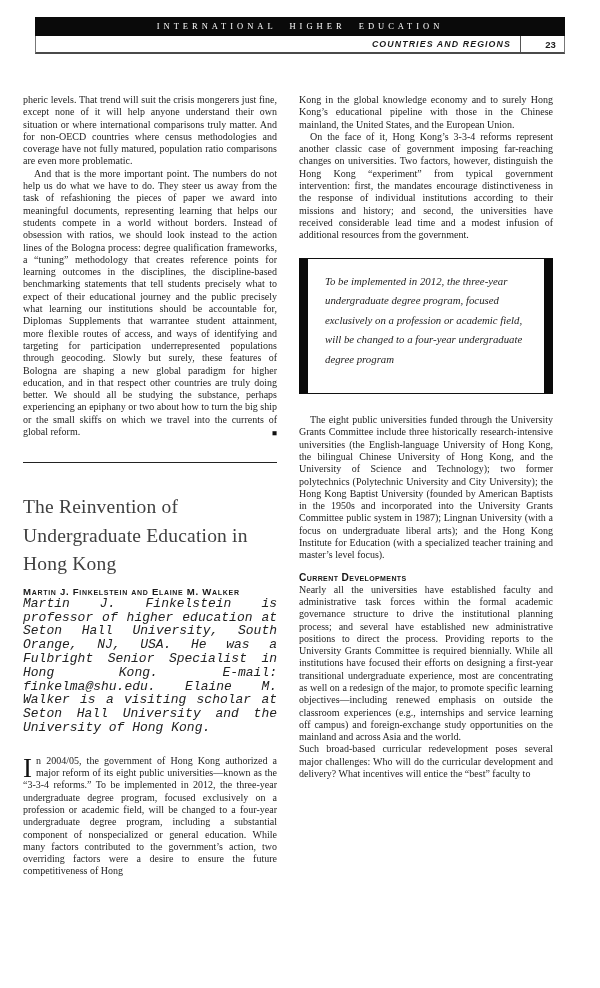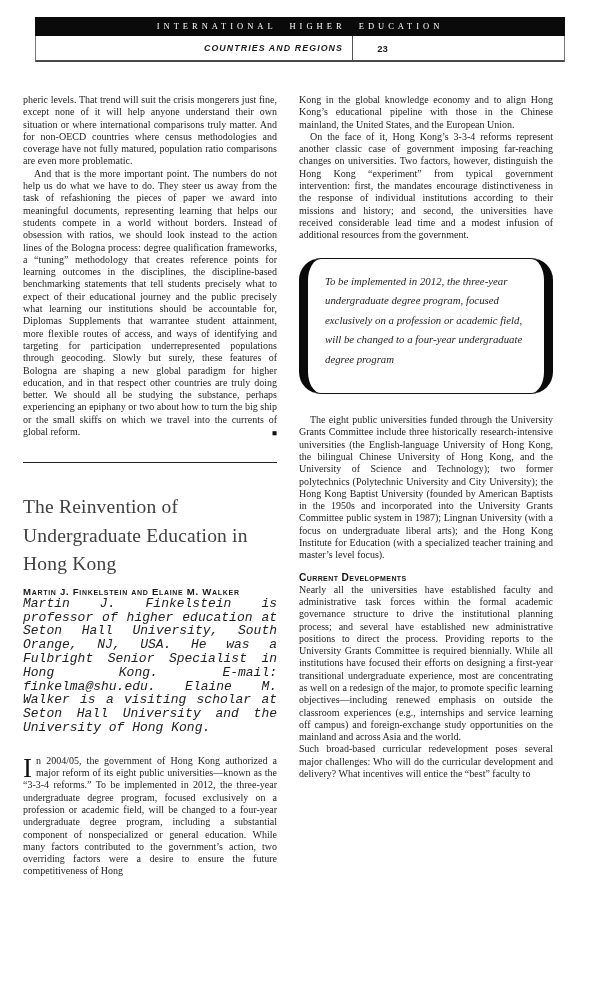--- a/index.html
+++ b/index.html
@@ -3,22 +3,22 @@
 <meta charset="utf-8">
 <style>
   html,body{margin:0;padding:0;background:#ffffff;}
   .page{position:relative;width:600px;height:988px;background:#ffffff;overflow:hidden;
         font-family:"Liberation Serif","DejaVu Serif",serif;color:#1c1c1c;}
 
   
   .header{position:absolute;left:35px;top:17px;width:530px;}
   .masthead{background:#0a0a0a;color:#ffffff;height:19px;line-height:19px;text-align:center;
             font-size:8.5px;letter-spacing:4px;word-spacing:7px;font-weight:normal;}
-  .subrow{box-sizing:border-box;height:26px;border-left:1px solid #777;border-right:1px solid #777;
-          border-bottom:2px solid #4a4a4a;display:flex;justify-content:center;align-items:stretch;
+  .subrow{box-sizing:border-box;height:18px;border-left:1px solid #777;border-right:1px solid #777;
+          border-bottom:2px solid #4a4a4a;display:flex;justify-content:flex-end;align-items:stretch;
           font-family:"Liberation Sans",sans-serif;background:#fff;}
   .section-label{display:flex;align-items:center;font-weight:bold;font-style:italic;font-size:8.8px;
                  letter-spacing:1.1px;padding-right:9px;}
   .pagenum{display:flex;align-items:center;justify-content:center;border-left:1px solid #555;
            width:27px;font-weight:bold;font-size:9.5px;font-family:"Liberation Sans",sans-serif;padding-left:16px;}
 
   
   .columns{position:absolute;left:23px;top:94px;width:530px;display:flex;gap:22px;}
   .col{width:258px;}
   .body-text{font-size:10px;line-height:12.3px;text-align:justify;margin:0;}
@@ -34,21 +34,21 @@
           font-size:9.6px;letter-spacing:0.7px;margin-top:7px;color:#1a1a1a;}
   .bio{font-style:italic;font-size:13px;line-height:13.8px;text-align:justify;margin-top:0;color:#222;font-family:Liberation Mono, monospace;}
 
   .dropcap-para{margin-top:20px;}
   .dropcap{float:left;font-size:27px;line-height:22px;padding:2px 4px 0 0;color:#111;}
 
   
   .pullquote{box-sizing:border-box;margin:16px 0 20px 0;border-top:1px solid #111;border-bottom:1px solid #111;
              border-left:9px solid #0a0a0a;border-right:9px solid #0a0a0a;
              padding:13px 15px 24px 17px;font-style:italic;font-size:10.8px;line-height:19.5px;
-             color:#1c1c1c;text-align:left;border-radius:22px;}
+             color:#1c1c1c;text-align:left;}
   .sec-heading{font-family:"Liberation Sans",sans-serif;font-weight:bold;font-variant:small-caps;
                font-size:10.2px;letter-spacing:0.4px;margin:10px 0 1px 0;color:#151515;}
 </style>
 </head>
 <body>
 
 <div class="page">
 
   <div class="header">
     <div class="masthead">INTERNATIONAL HIGHER EDUCATION</div>
@@ -73,21 +73,21 @@
       <div class="byline">Martin J. Finkelstein and Elaine M. Walker</div>
       <p class="bio">Martin J. Finkelstein is professor of higher education at Seton Hall University, South Orange, NJ, USA. He was a Fulbright Senior Specialist in Hong Kong. E-mail: finkelma@shu.edu. Elaine M. Walker is a visiting scholar at Seton Hall University and the University of Hong Kong.</p>
 
       <p class="body-text dropcap-para">
         <span class="dropcap">I</span>
         <span>n 2004/05, the government of Hong Kong authorized a major reform of its eight public universities—known as the “3-3-4 reforms.” To be implemented in 2012, the three-year undergraduate degree program, focused exclusively on a profession or academic field, will be changed to a four-year undergraduate degree program, including a substantial component of nonspecialized or general education. While many factors contributed to the government’s action, two overriding factors were a desire to ensure the future competitiveness of Hong</span>
       </p>
     </div>
 
     <div class="col">
-      <p class="body-text">Kong in the global knowledge economy and to align Hong Kong’s educational pipeline with those in the Chinese mainland, the United States, and the European Union.</p>
+      <p class="body-text">Kong in the global knowledge economy and to surely Hong Kong’s educational pipeline with those in the Chinese mainland, the United States, and the European Union.</p>
       <p class="body-text indent">On the face of it, Hong Kong’s 3-3-4 reforms represent another classic case of government imposing far-reaching changes on universities. Two factors, however, distinguish the Hong Kong “experiment” from typical government intervention: first, the mandates encourage distinctiveness in the response of individual institutions according to their missions and history; and second, the universities have received considerable lead time and a modest infusion of additional resources from the government.</p>
 
       <div class="pullquote">To be implemented in 2012, the three-year undergraduate degree program, focused exclusively on a profession or academic field, will be changed to a four-year undergraduate degree program</div>
 
       <p class="body-text indent">The eight public universities funded through the University Grants Committee include three historically research-intensive universities (the English-language University of Hong Kong, the bilingual Chinese University of Hong Kong, and the University of Science and Technology); two former polytechnics (Polytechnic University and City University); the Hong Kong Baptist University (founded by American Baptists in the 1950s and incorporated into the University Grants Committee public system in 1987); Lingnan University (with a focus on undergraduate liberal arts); and the Hong Kong Institute for Education (with a specialized teacher training and master’s level focus).</p>
 
       <div class="sec-heading">Current Developments</div>
       <p class="body-text">Nearly all the universities have established faculty and administrative task forces within the formal academic governance structure to drive the institutional planning process; and several have established new administrative positions to direct the process. Providing reports to the University Grants Committee is required biennially. While all institutions have focused their efforts on designing a first-year transitional undergraduate experience, most are concentrating as well on a redesign of the major, to promote specific learning objectives—including renewed emphasis on outside the classroom experiences (e.g., internships and service learning off campus) and foreign-exchange study opportunities on the mainland and across Asia and the world.</p>
 
       <p class="body-text">Such broad-based curricular redevelopment poses several major challenges: Who will do the curricular development and delivery? What incentives will entice the “best” faculty to</p>

